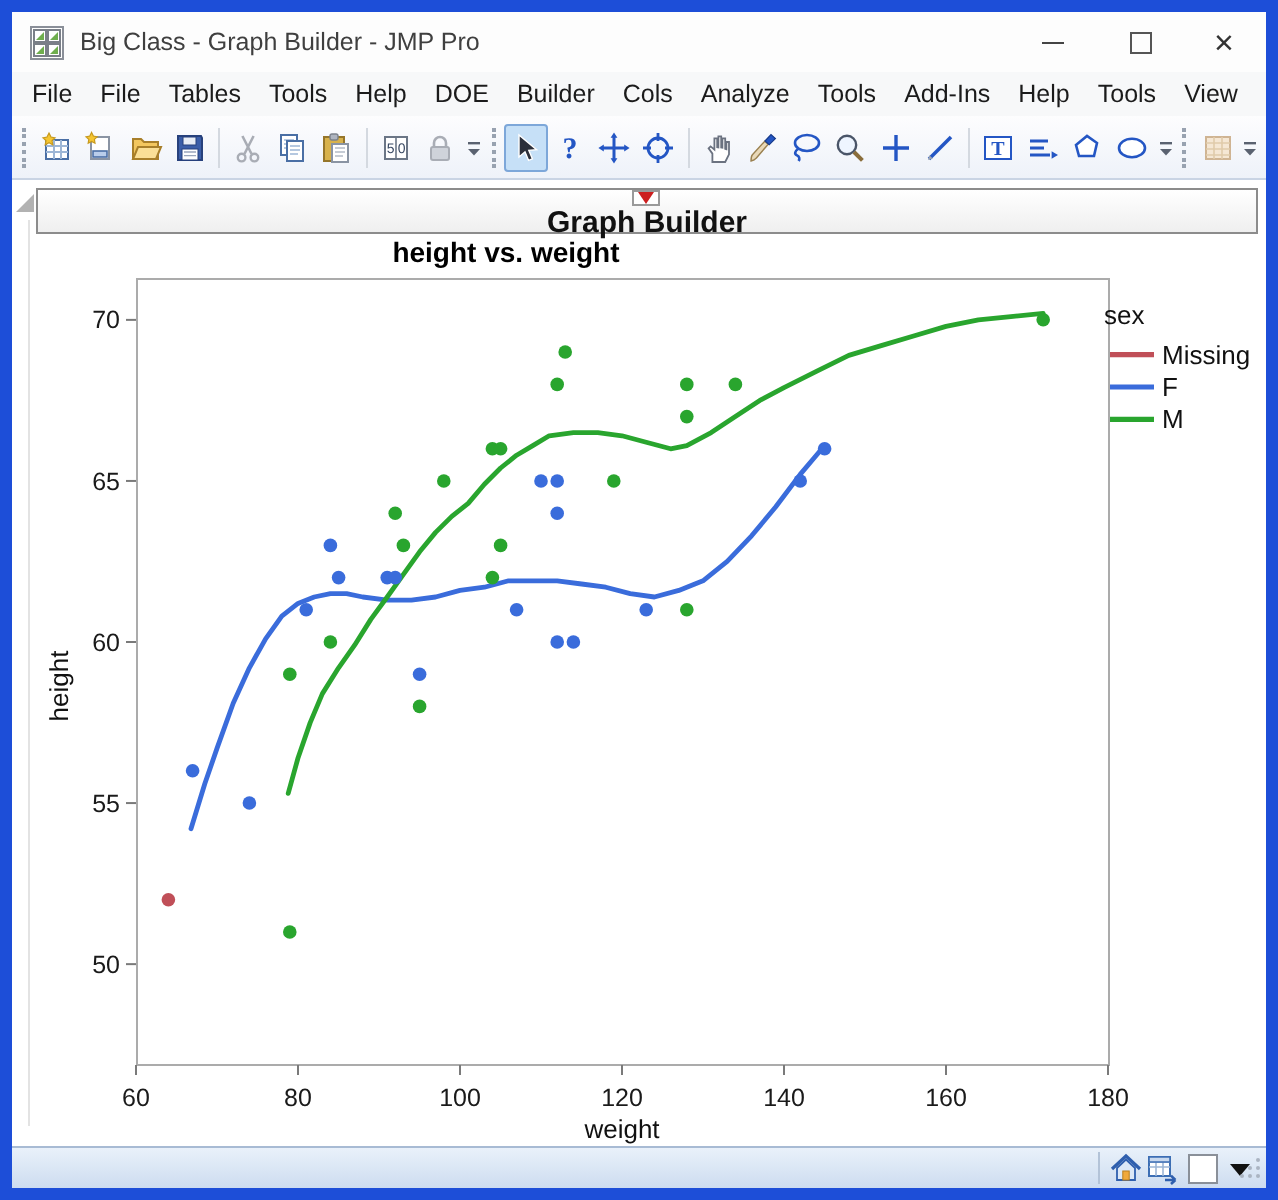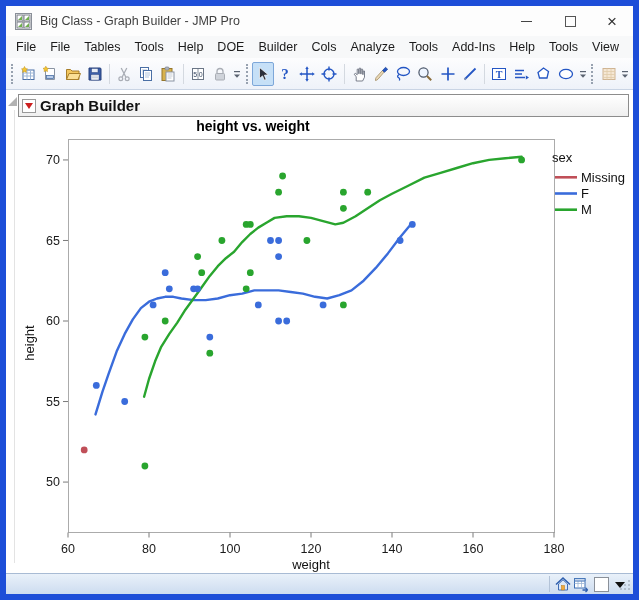--- a/index.html
+++ b/index.html
@@ -27,21 +27,21 @@
   .tb-btn { width:23px; height:24px; display:flex; align-items:center; justify-content:center; border:1px solid transparent; border-radius:2px; }
   .tb-btn.sel { background:#c6e0f7; border-color:#7da7d9; }
   .tb-sep { width:1px; height:20px; background:#d4d9e0; margin:0 3px; }
   .tb-btn svg { display:block; }
   .tb-overflow { width:12px; height:24px; display:flex; align-items:flex-end; justify-content:center; padding-bottom:3px; }
 
   
   .content { position:relative; flex:1 1 auto; background:#fff; }
   .outline-tri { position:absolute; left:2px; top:7px; width:0; height:0; border-left:9px solid transparent; border-bottom:9px solid #b2b2b2; }
   .outline-line { position:absolute; left:8px; top:20px; bottom:10px; width:1px; background:#e3e3e3; }
-  .gb-header { position:absolute; left:12px; right:4px; top:4px; height:23px; border:1px solid #8c8c8c; background:linear-gradient(#ffffff,#efefef); display:flex; align-items:center; }
+  .gb-header { position:absolute; left:12px; right:4px; top:4px; height:23px; border:1px solid #8c8c8c; background:linear-gradient(#ffffff,#efefef); display:flex; align-items:center;flex-direction:column; }
   .red-tri-btn { width:14px; height:14px; margin:0 4px 0 3px; background:#fff; border:1px solid #9a9a9a; display:flex; align-items:center; justify-content:center; }
   .red-tri { width:0; height:0; border-left:4px solid transparent; border-right:4px solid transparent; border-top:6px solid #cc1f1f; }
   .gb-title { font-size:15px; font-weight:bold; color:#111; }
   #chart { position:absolute; left:0; top:0; width:639px; height:493px; }
 
   
   .statusbar { height:21px; flex:0 0 auto; position:relative; background:linear-gradient(#e9f1fa,#cddcf0); border-top:1px solid #a8bbd4; }
   .sb-sep { position:absolute; left:543px; top:2px; bottom:2px; width:1px; background:#b3c3d8; }
   .sb-icon { position:absolute; top:1px; width:18px; height:18px; }
   .sb-icon-0 { left:548px; } .sb-icon-1 { left:566px; }

